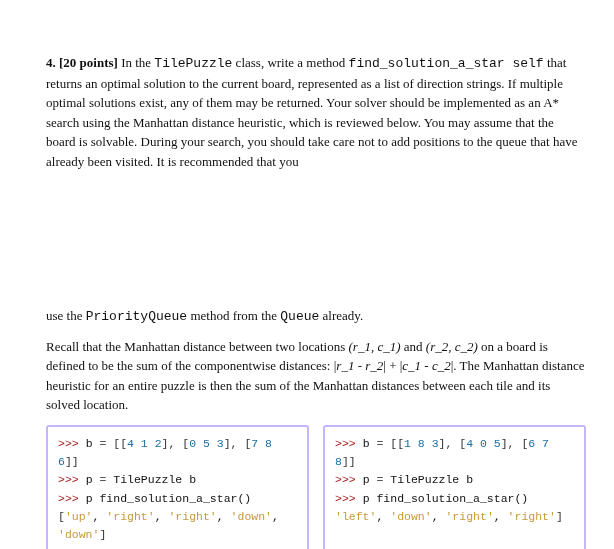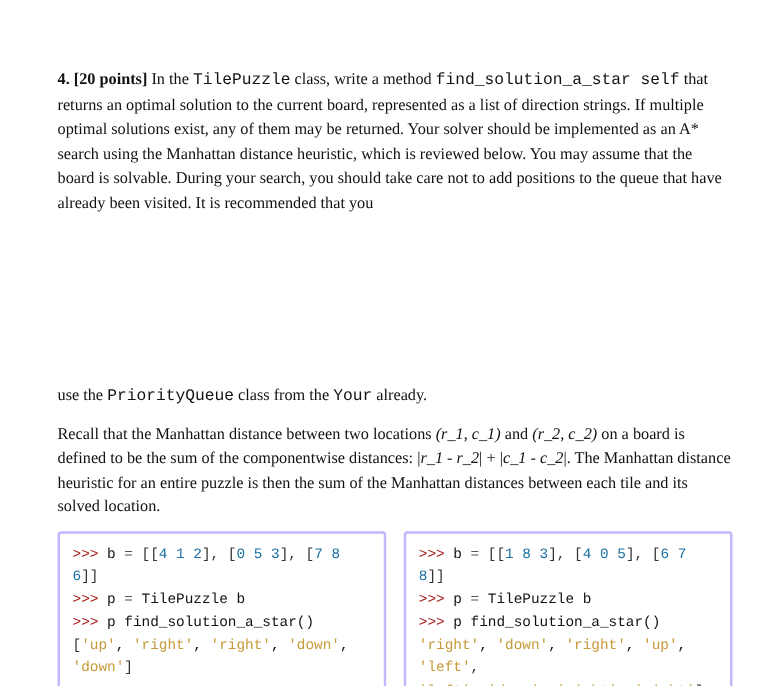--- a/index.html
+++ b/index.html
@@ -49,21 +49,21 @@
   <p>
     <span class="item-num">4.</span>
     <span class="pts">[20 points]</span><span> In the </span><code>TilePuzzle</code><span> class, write a method </span><code>find_solution_a_star self</code><span> that returns an optimal solution to the current board, represented as a list of direction strings. If multiple optimal solutions exist, any of them may be returned. Your solver should be implemented as an A* search using the Manhattan distance heuristic, which is reviewed below. You may assume that the board is solvable. During your search, you should take care not to add positions to the queue that have already been visited. It is recommended that you</span>
   </p>
 </div>
 
 <div class="gap"></div>
 
 <div class="indent">
   <p>
-    <span>use the </span><code>PriorityQueue</code><span> class from the </span><code>Your</code><span> already.</span>
+    <span>use the </span><code>PriorityQueue</code><span> method from the </span><code>Queue</code><span> already.</span>
   </p>
 
   <p>
     <span>Recall that the Manhattan distance between two locations </span><em>(r_1, c_1)</em><span> and </span><em>(r_2, c_2)</em><span> on a board is defined to be the sum of the componentwise distances: |</span><em>r_1 - r_2</em><span>| + |</span><em>c_1 - c_2</em><span>|. The Manhattan distance heuristic for an entire puzzle is then the sum of the Manhattan distances between each tile and its solved location.</span>
   </p>
 
   <div class="codeblocks">
 
     <div class="codeblock">
       <div>
@@ -98,21 +98,18 @@
         <span class="prompt">&gt;&gt;&gt;</span>
         <span>p</span>
         <span class="kw-op">=</span>
         <span>TilePuzzle b</span>
       </div>
       <div>
         <span class="prompt">&gt;&gt;&gt;</span>
         <span>p find_solution_a_star()</span>
       </div>
       <div>
-        <span class="str">'right'</span><span>, </span><span class="str">'down'</span><span>, </span><span class="str">'right'</span><span>, </span><span class="str">'up'</span><span>, </span><span class="str">'left'</span><span class="brk">,</span>
-      </div>
-      <div>
         <span class="str">'left'</span><span>, </span><span class="str">'down'</span><span>, </span><span class="str">'right'</span><span>, </span><span class="str">'right'</span><span class="brk">]</span>
       </div>
     </div>
 
   </div>
 </div>
 
 </body></html>

